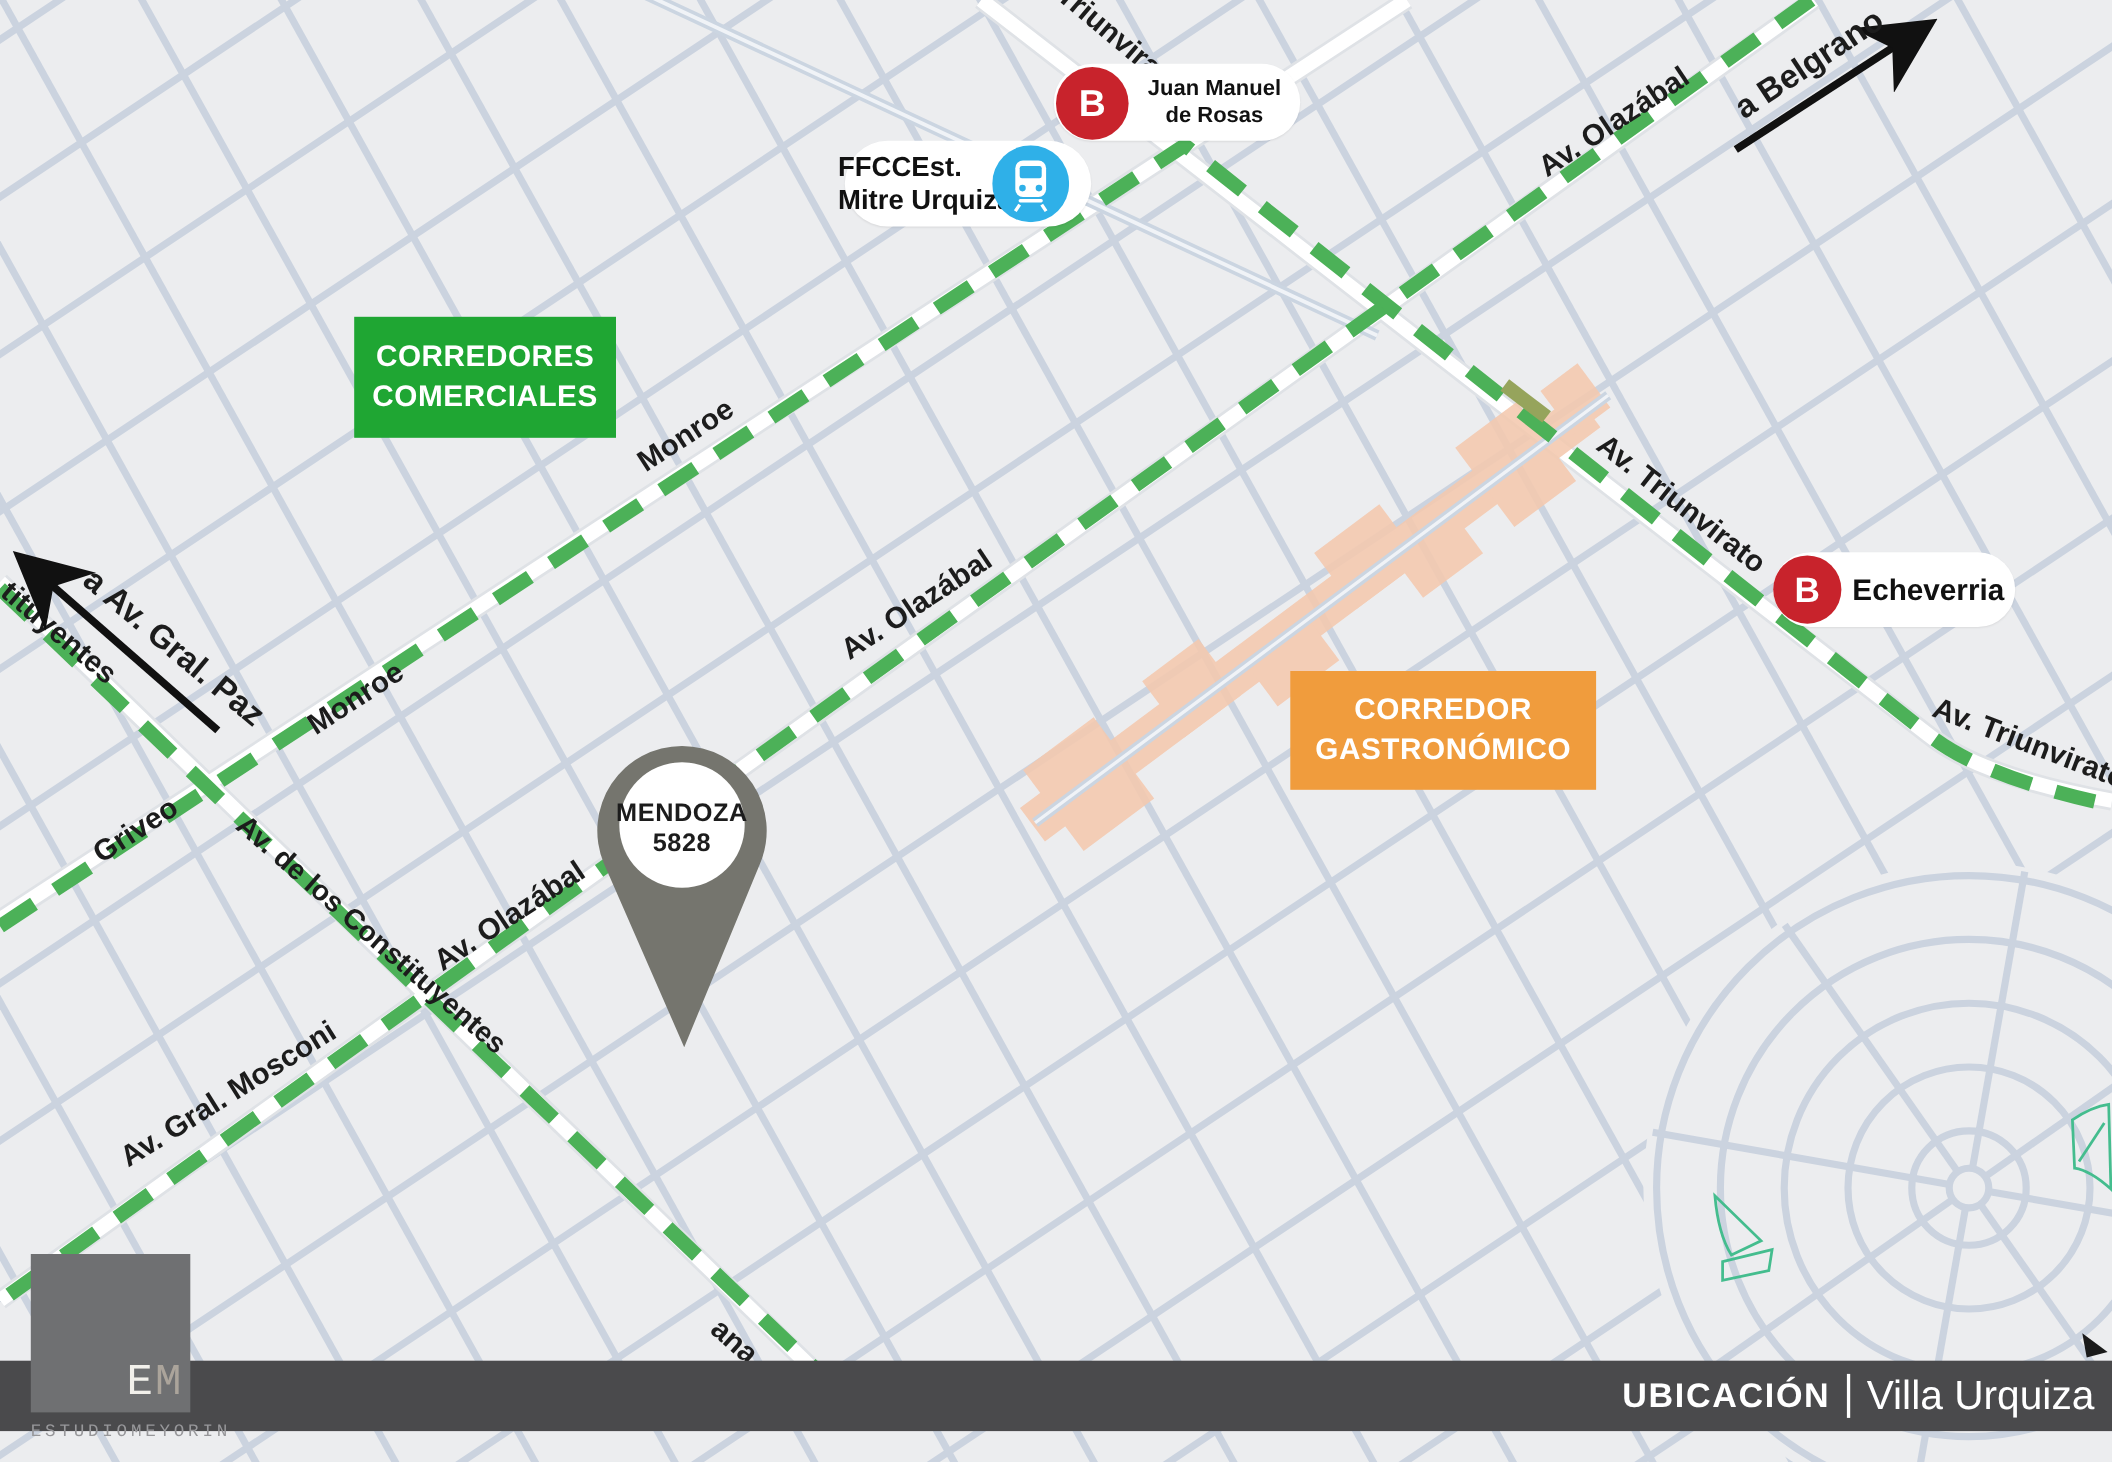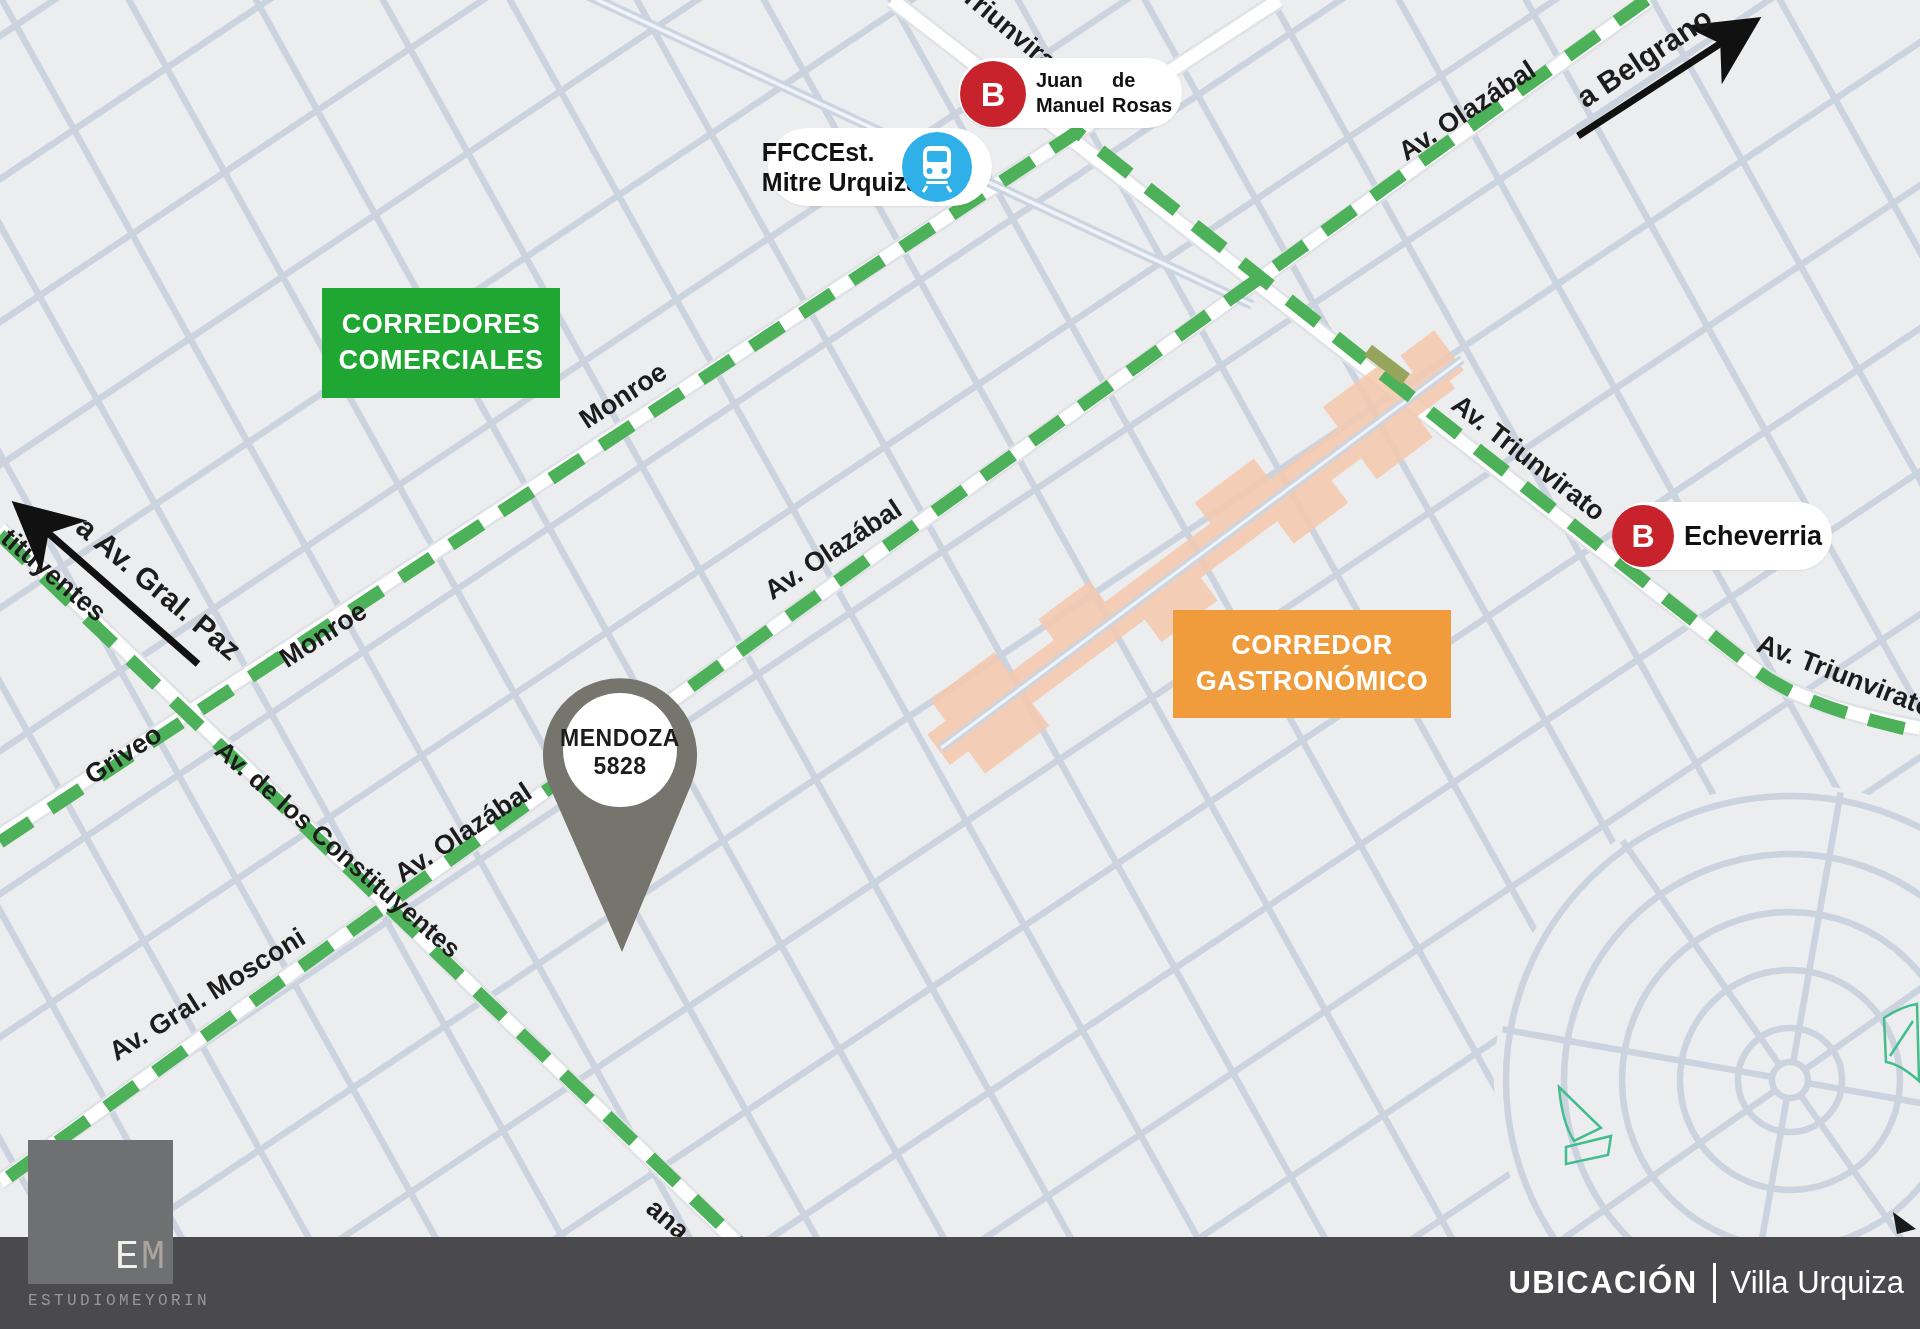--- a/index.html
+++ b/index.html
@@ -18,39 +18,39 @@
   .zone-gas{left:1173px;top:610px;width:278px;height:108px;background:#F09C3D;}
 
   .pill{position:absolute;background:#fff;border-radius:40px;
         box-shadow:0 1px 2px rgba(0,0,0,.08);}
   .badge-b{position:absolute;border-radius:50%;background:#C8232C;color:#fff;
            display:flex;align-items:center;justify-content:center;
            font-weight:bold;font-size:34px;}
   .pill-jmr{left:958px;top:58px;width:224px;height:70px;}
   .pill-jmr .badge-b{left:2px;top:3px;width:66px;height:66px;}
   .pill-jmr .txt{position:absolute;left:78px;top:0;width:136px;height:70px;
-      display:flex;flex-direction:row;justify-content:center;align-items:center;
+      display:flex;flex-direction:column;justify-content:center;align-items:center;
       font-weight:bold;font-size:20px;line-height:1.25;color:#111;}
   .pill-ffcc{left:768px;top:128px;width:224px;height:78px;}
   .pill-ffcc .txt{position:absolute;left:8px;top:0;width:130px;height:78px;
       display:flex;flex-direction:row;justify-content:center;align-items:center;
       font-weight:bold;font-size:25px;line-height:1.22;color:#111;}
   .train-badge{position:absolute;left:134px;top:4px;width:70px;height:70px;}
   .pill-ech{left:1612px;top:502px;width:220px;height:68px;}
   .pill-ech .badge-b{left:0px;top:3px;width:62px;height:62px;font-size:32px;}
   .pill-ech .txt{position:absolute;left:66px;top:0;width:150px;height:68px;
       display:flex;align-items:center;justify-content:center;
       font-weight:bold;font-size:27px;color:#111;}
 
-  .footer{position:absolute;left:0;top:1237px;width:1920px;height:92px;
+  .footer{position:absolute;left:0;top:1237px;width:1920px;height:64px;
           background:#4A4A4C;display:flex;align-items:center;
           justify-content:flex-end;padding-right:16px;box-sizing:border-box;}
   .footer .sec{color:#fff;font-size:31px;font-weight:600;letter-spacing:1.5px;}
   .footer .div{width:3px;height:40px;background:#fff;margin:0 15px;}
-  .footer .ttl{color:#fff;font-size:31px;font-weight:300;}
+  .footer .ttl{color:#fff;font-size:37px;font-weight:300;}
 
   .logo{position:absolute;left:28px;top:1140px;width:121px;font-family:Liberation Mono, monospace;}
   .logo .sq{width:145px;height:144px;background:#6F7072;position:relative;}
   .logo .em{position:absolute;right:6px;bottom:4px;font-size:40px;
             font-weight:300;letter-spacing:2px;}
   .logo .em .e{color:#F2F0EB;} .logo .em .m{color:#ABA49B;}
   .logo .studio{margin-top:8px;font-size:16px;letter-spacing:3.4px;
                 color:#97979A;white-space:nowrap;}
 </style>
 </head>

